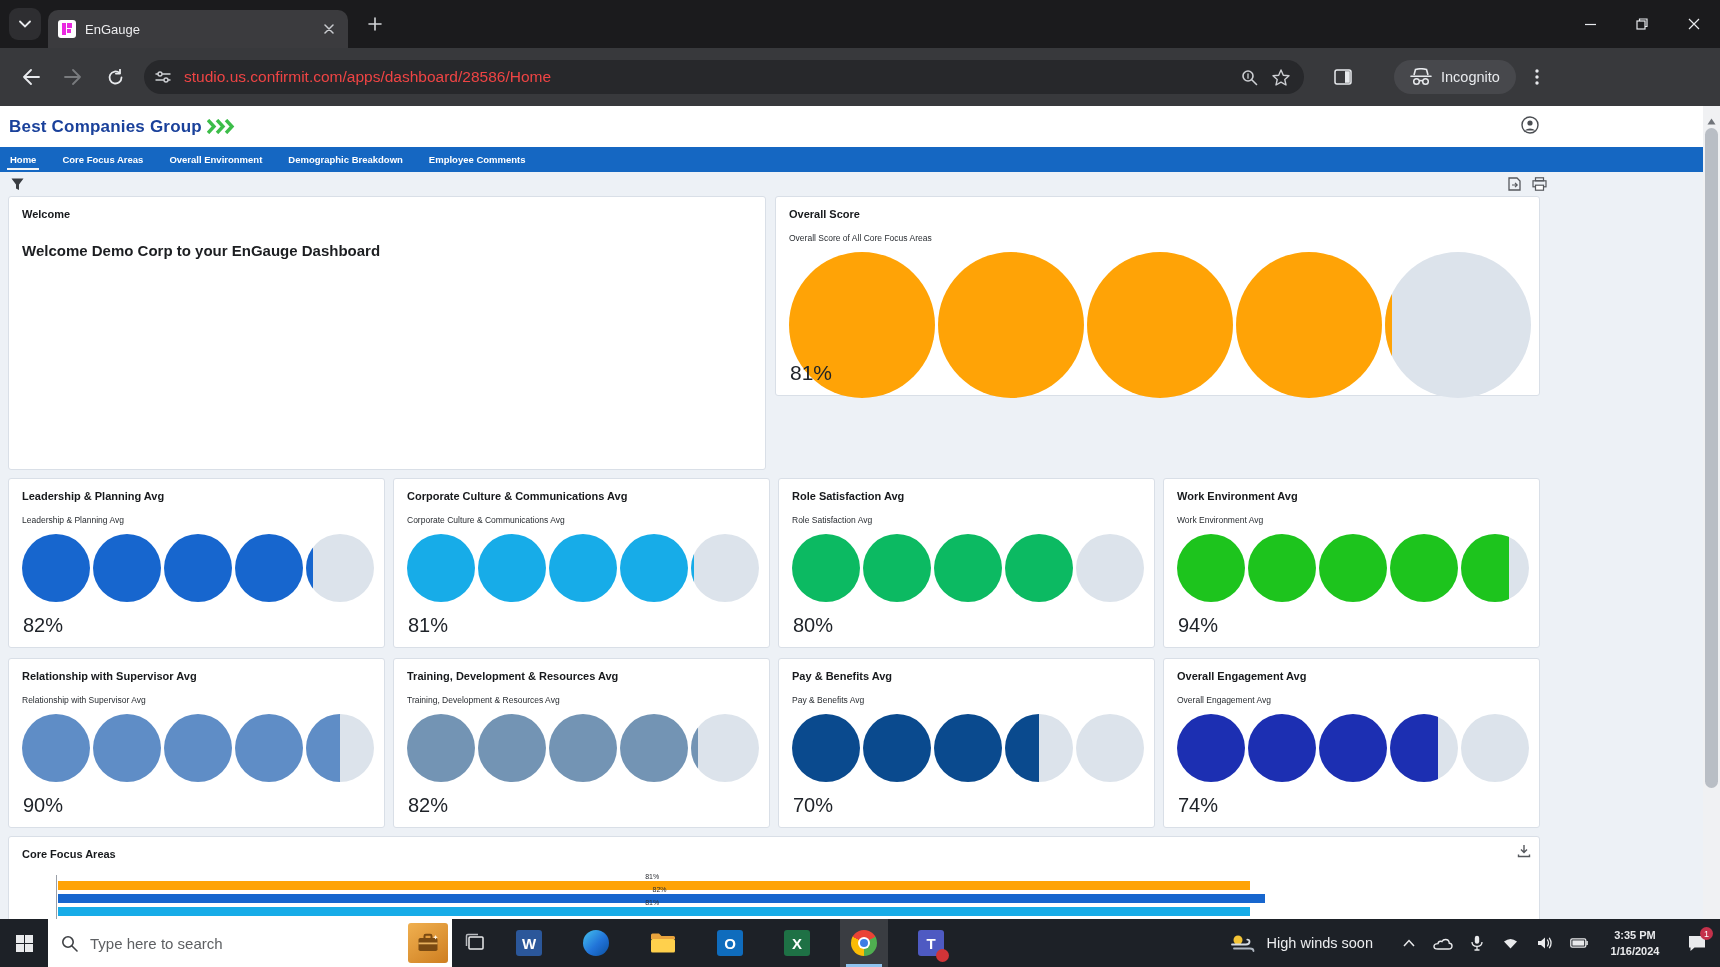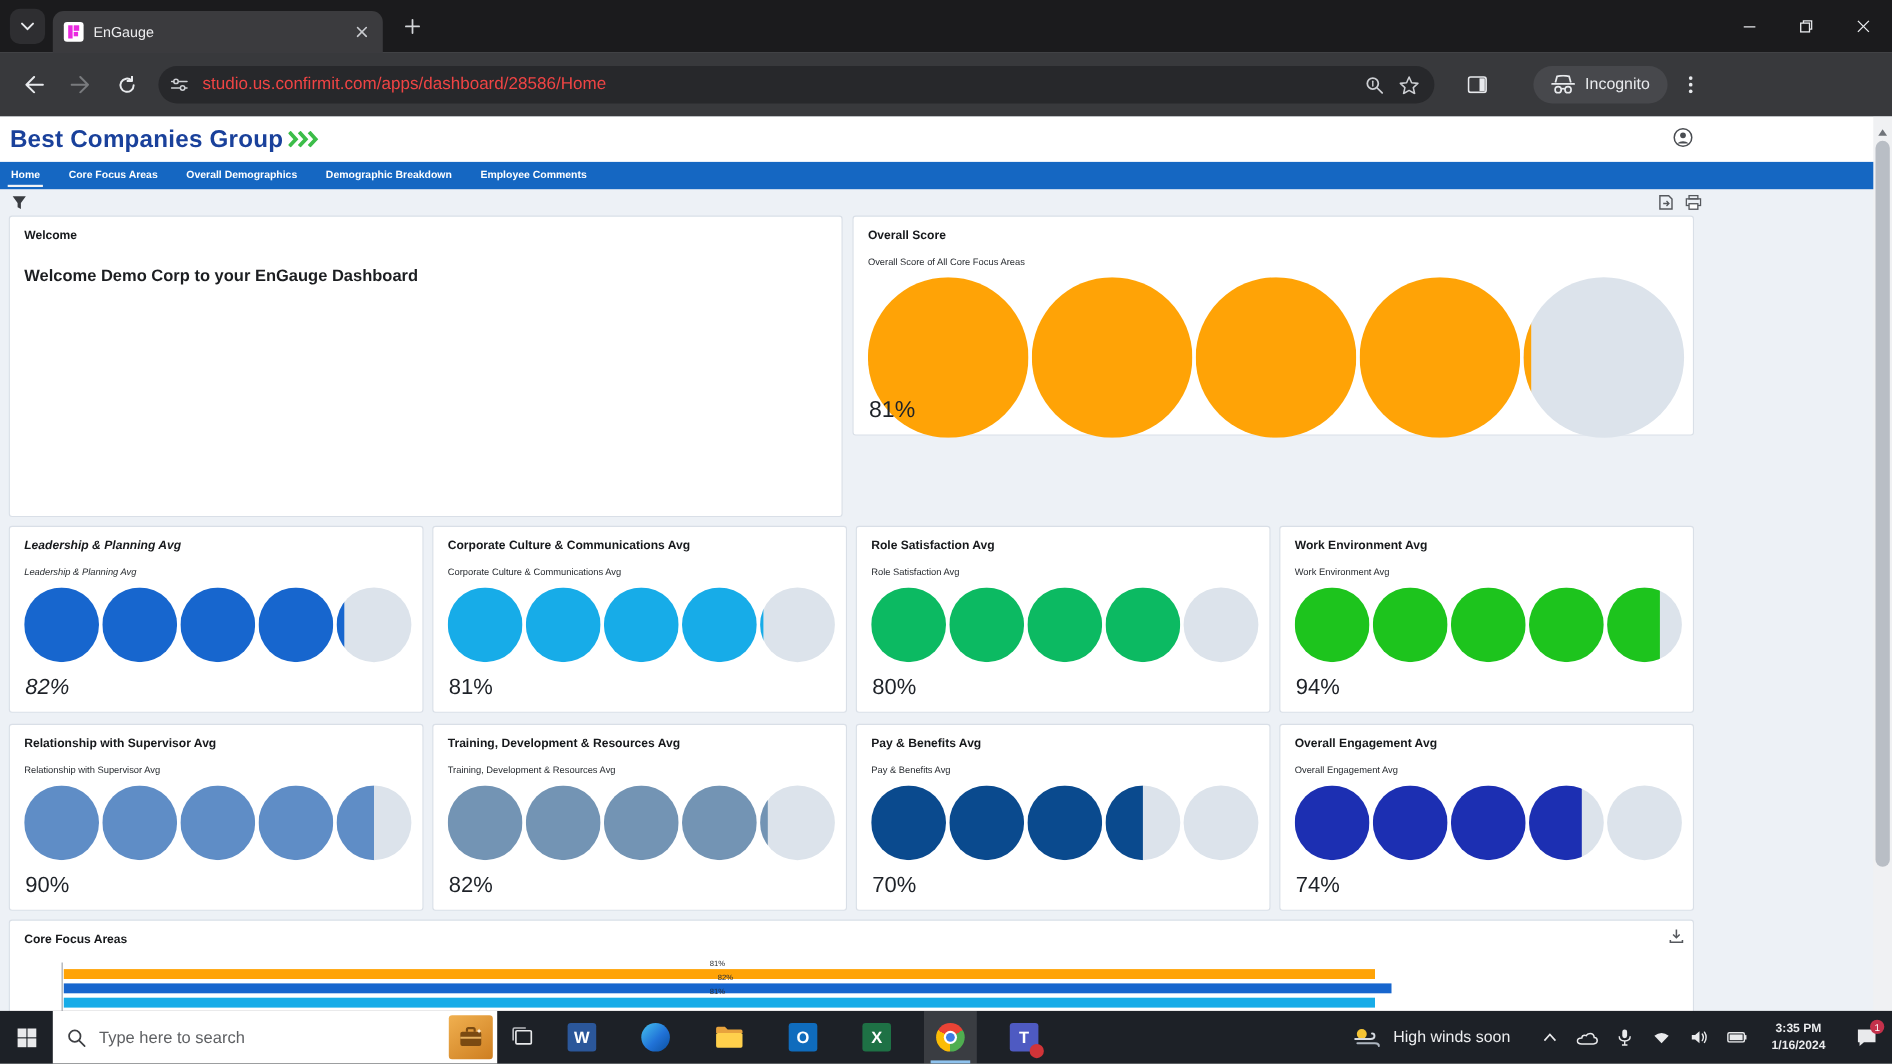--- a/index.html
+++ b/index.html
@@ -34,21 +34,21 @@
   .siteinfo-btn { width:26px; height:26px; display:flex; align-items:center; justify-content:center; }
   .url-text { margin-left:8px; font-size:15.5px; color:#ef4444; flex:1; white-space:nowrap; }
   .pill-icons { display:flex; gap:14px; margin-right:4px; }
   .incognito-pill { margin-left:30px; height:34px; border-radius:17px; background:#47484C;
                     display:flex; align-items:center; gap:9px; padding:0 16px;text-align:right; }
   .incognito-label { font-size:14.5px; color:#E8EAED; }
 
   
   .page { position:absolute; top:106px; left:0; right:0; bottom:48px; background:#EDF1F6; overflow:hidden; }
   .site-header { height:41px; background:#fff; display:flex; align-items:center; padding:0 9px; position:relative; }
-  .brand { font-size:22px; font-weight:bold; color:#1A419B; letter-spacing:.2px;text-align:center; }
+  .brand { font-size:17px; font-weight:bold; color:#1A419B; letter-spacing:.2px;text-align:center; }
   .brand-chevrons { display:flex; margin-left:5px; }
   .user-btn { position:absolute; left:1521px; top:10px; }
   .nav { height:25px; background:#1567C2; display:flex; align-items:stretch; padding-left:10px; gap:26px; }
   .nav-item { position:relative; display:flex; align-items:center; font-size:9.5px; font-weight:bold; color:#fff; }
   .nav-item.active::after { content:""; position:absolute; left:-3px; right:-3px; bottom:2px; height:2.5px; background:#F2F4F6; }
   .filter-row { height:24px; position:relative; display:flex; align-items:center; padding:0 11px; }
   .filter-right { position:absolute; left:1508px; display:flex; gap:11px; align-items:center; }
 
   .card { position:absolute; background:#fff; border:1px solid #D9DFE7; border-radius:3px; }
   .card-title { font-size:11px; font-weight:bold; color:#17191C; padding:11px 13px 0; }
@@ -234,21 +234,21 @@
             <circle cx="9" cy="9" r="8" fill="none" stroke="#4A4D52" stroke-width="1.4"></circle>
             <circle cx="9" cy="7" r="2.6" fill="#4A4D52"></circle>
             <path d="M3.5 14.5 Q9 10.5 14.5 14.5" fill="#4A4D52"></path>
           </svg>
       </div>
     </div>
 
     <div class="nav" id="nav">
         <div class="nav-item active">Home</div>
         <div class="nav-item">Core Focus Areas</div>
-        <div class="nav-item">Overall Demographics</div>
+        <div class="nav-item">Overall Environment</div>
         <div class="nav-item">Demographic Breakdown</div>
         <div class="nav-item">Employee Comments</div>
       </div>
 
     <div class="filter-row">
       <svg width="13" height="13" viewBox="0 0 13 13">
           <path d="M0.5 0.5 H12.5 L8 6.5 V12 L5 10.5 V6.5 Z" fill="#3A3D42"></path>
         </svg>
       <div class="filter-right">
         <svg width="13" height="14" viewBox="0 0 13 14">
@@ -285,21 +285,21 @@
             <i style="width: 100%; background: rgb(255, 163, 6);"></i>
           </span>
           <span class="circle">
             <i style="width: 5%; background: rgb(255, 163, 6);"></i>
           </span>
         </div>
       <div class="pct">81%</div>
     </div>
 
     <div id="metric-cards">
-        <div class="card metric-card" style="left: 8px; top: 372px; font-style: italic;">
+        <div class="card metric-card" style="left: 8px; top: 372px;">
           <div class="card-title">Leadership &amp; Planning Avg</div>
           <div class="card-sub">Leadership &amp; Planning Avg</div>
           <div class="circles">
             <span class="circle">
               <i style="width: 100%; background: rgb(23, 102, 206);"></i>
             </span>
             <span class="circle">
               <i style="width: 100%; background: rgb(23, 102, 206);"></i>
             </span>
             <span class="circle">

